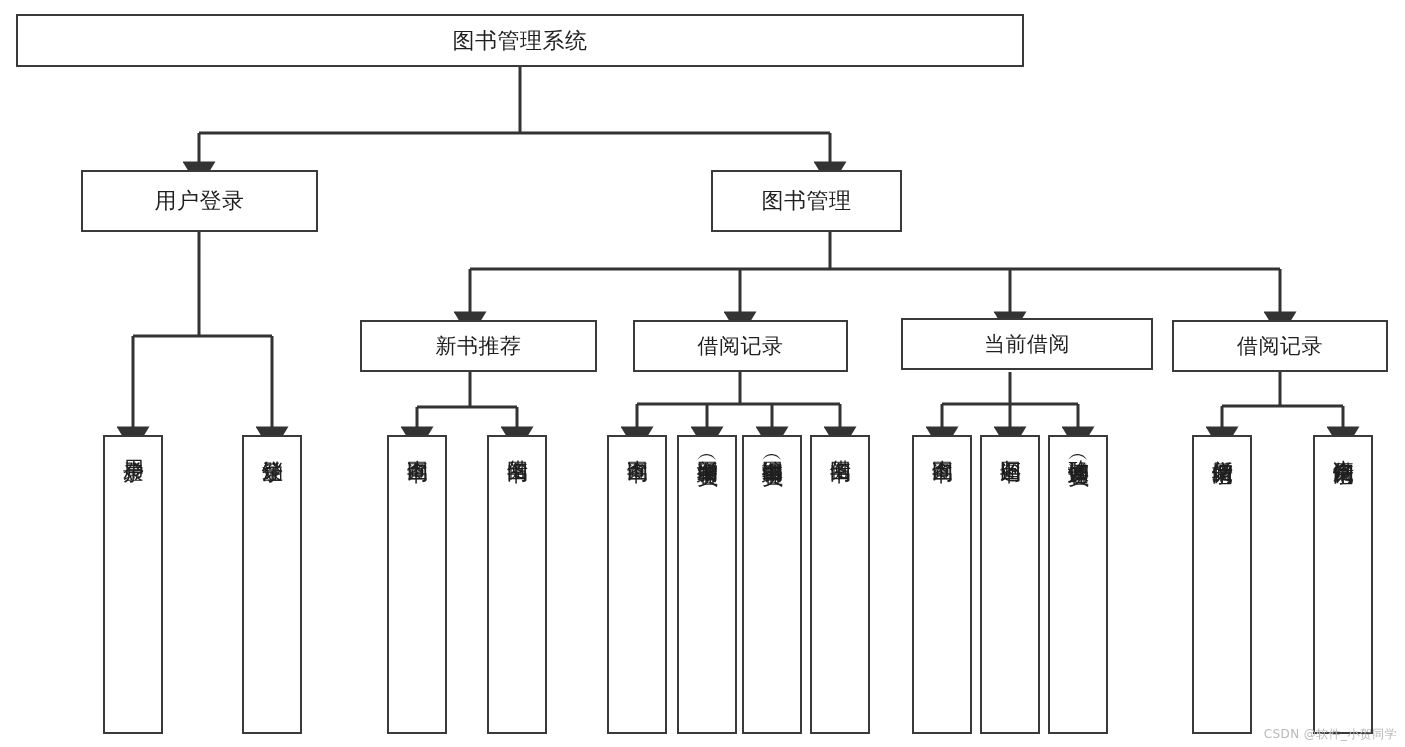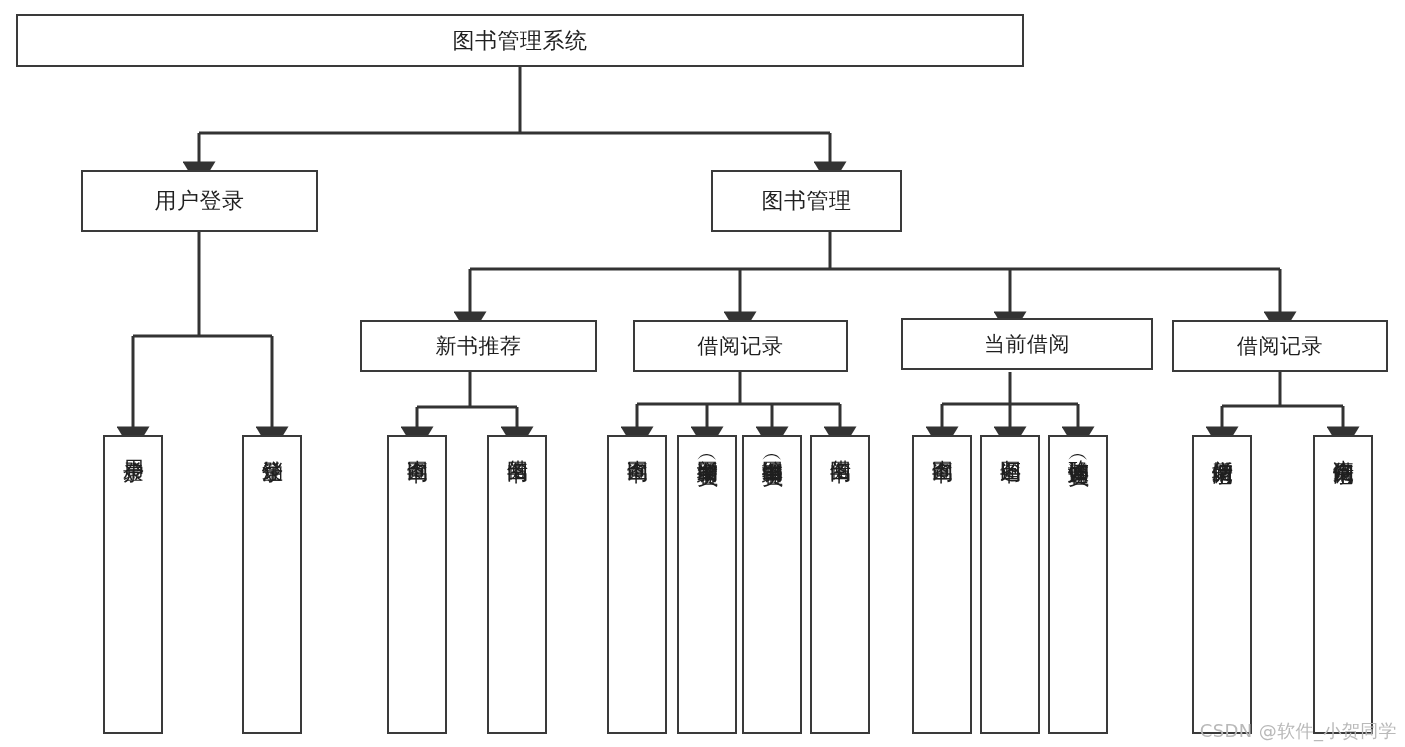--- a/index.html
+++ b/index.html
@@ -59,21 +59,21 @@
     max-height: 100%;
   }
   .node.root .label { font-size: 22px; }
   .node.l2 .label   { font-size: 22px; }
   .node.l3 .label   { font-size: 21px; }
 
   #watermark {
     position: absolute;
     right: 8px;
     bottom: 4px;
-    font-size: 18px;
+    font-size: 12px;
     color: #b9b9b9;
     letter-spacing: 0.4px;
     z-index: 6;
     white-space: nowrap;
     font-family: "DejaVu Sans", "Liberation Sans", sans-serif;
   }
 </style>
 </head>
 <body>
 

